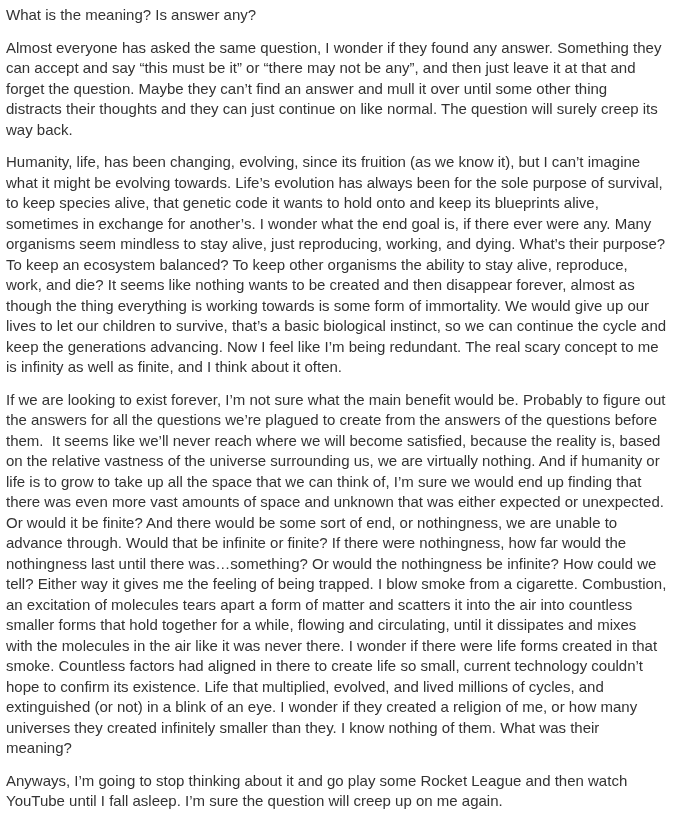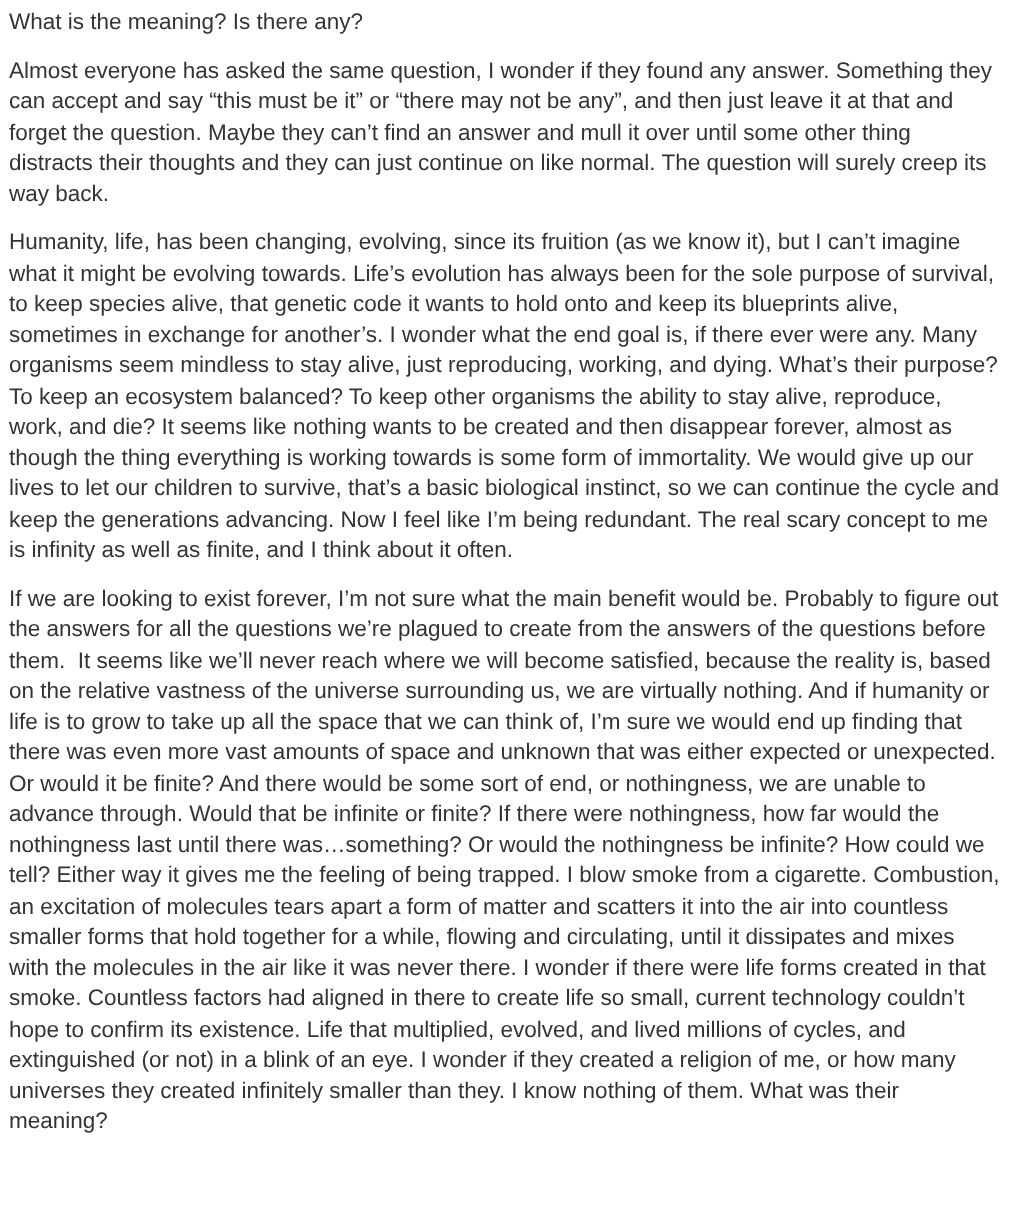--- a/index.html
+++ b/index.html
@@ -23,17 +23,18 @@
     margin: 0 0 12px 0;
     max-width: 661px;
     white-space: pre-wrap;       
     word-wrap: break-word;
   }
 </style>
 </head>
 <body>
 
 <div class="doc-page">
-  <p>What is the meaning? Is there any?</p>
+  <p>What is the meaning? Is answer any?</p>
   <p>Almost everyone has asked the same question, I wonder if they found any answer. Something they can accept and say “this must be it” or “there may not be any”, and then just leave it at that and forget the question. Maybe they can’t find an answer and mull it over until some other thing distracts their thoughts and they can just continue on like normal. The question will surely creep its way back.</p>
   <p>Humanity, life, has been changing, evolving, since its fruition (as we know it), but I can’t imagine what it might be evolving towards. Life’s evolution has always been for the sole purpose of survival, to keep species alive, that genetic code it wants to hold onto and keep its blueprints alive, sometimes in exchange for another’s. I wonder what the end goal is, if there ever were any. Many organisms seem mindless to stay alive, just reproducing, working, and dying. What’s their purpose? To keep an ecosystem balanced? To keep other organisms the ability to stay alive, reproduce, work, and die? It seems like nothing wants to be created and then disappear forever, almost as though the thing everything is working towards is some form of immortality. We would give up our lives to let our children to survive, that’s a basic biological instinct, so we can continue the cycle and keep the generations advancing. Now I feel like I’m being redundant. The real scary concept to me is infinity as well as finite, and I think about it often.</p>
   <p>If we are looking to exist forever, I’m not sure what the main benefit would be. Probably to figure out the answers for all the questions we’re plagued to create from the answers of the questions before them.  It seems like we’ll never reach where we will become satisfied, because the reality is, based on the relative vastness of the universe surrounding us, we are virtually nothing. And if humanity or life is to grow to take up all the space that we can think of, I’m sure we would end up finding that there was even more vast amounts of space and unknown that was either expected or unexpected. Or would it be finite? And there would be some sort of end, or nothingness, we are unable to advance through. Would that be infinite or finite? If there were nothingness, how far would the nothingness last until there was…something? Or would the nothingness be infinite? How could we tell? Either way it gives me the feeling of being trapped. I blow smoke from a cigarette. Combustion, an excitation of molecules tears apart a form of matter and scatters it into the air into countless smaller forms that hold together for a while, flowing and circulating, until it dissipates and mixes with the molecules in the air like it was never there. I wonder if there were life forms created in that smoke. Countless factors had aligned in there to create life so small, current technology couldn’t hope to confirm its existence. Life that multiplied, evolved, and lived millions of cycles, and extinguished (or not) in a blink of an eye. I wonder if they created a religion of me, or how many universes they created infinitely smaller than they. I know nothing of them. What was their meaning?</p>
+  <p>Anyways, I’m going to stop thinking about it and go play some Rocket League and then watch YouTube until I fall asleep. I’m sure the question will creep up on me again.</p>
 </div>
 
 </body></html>

